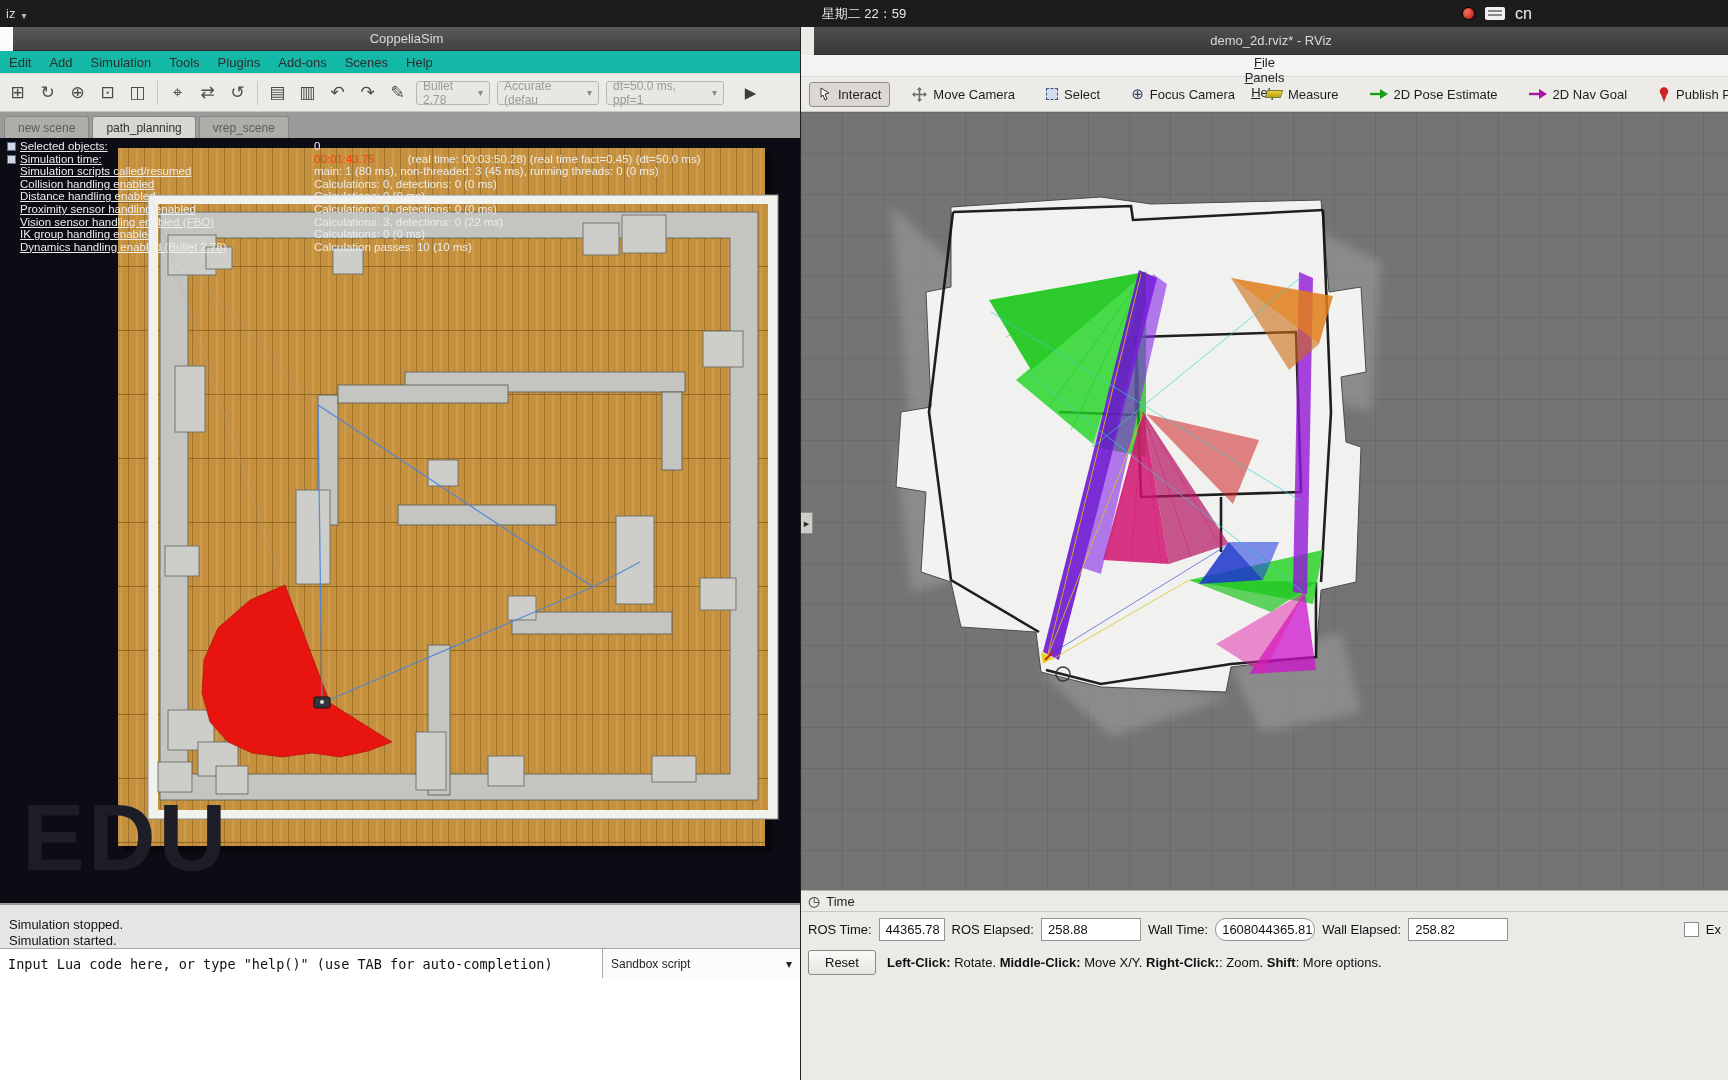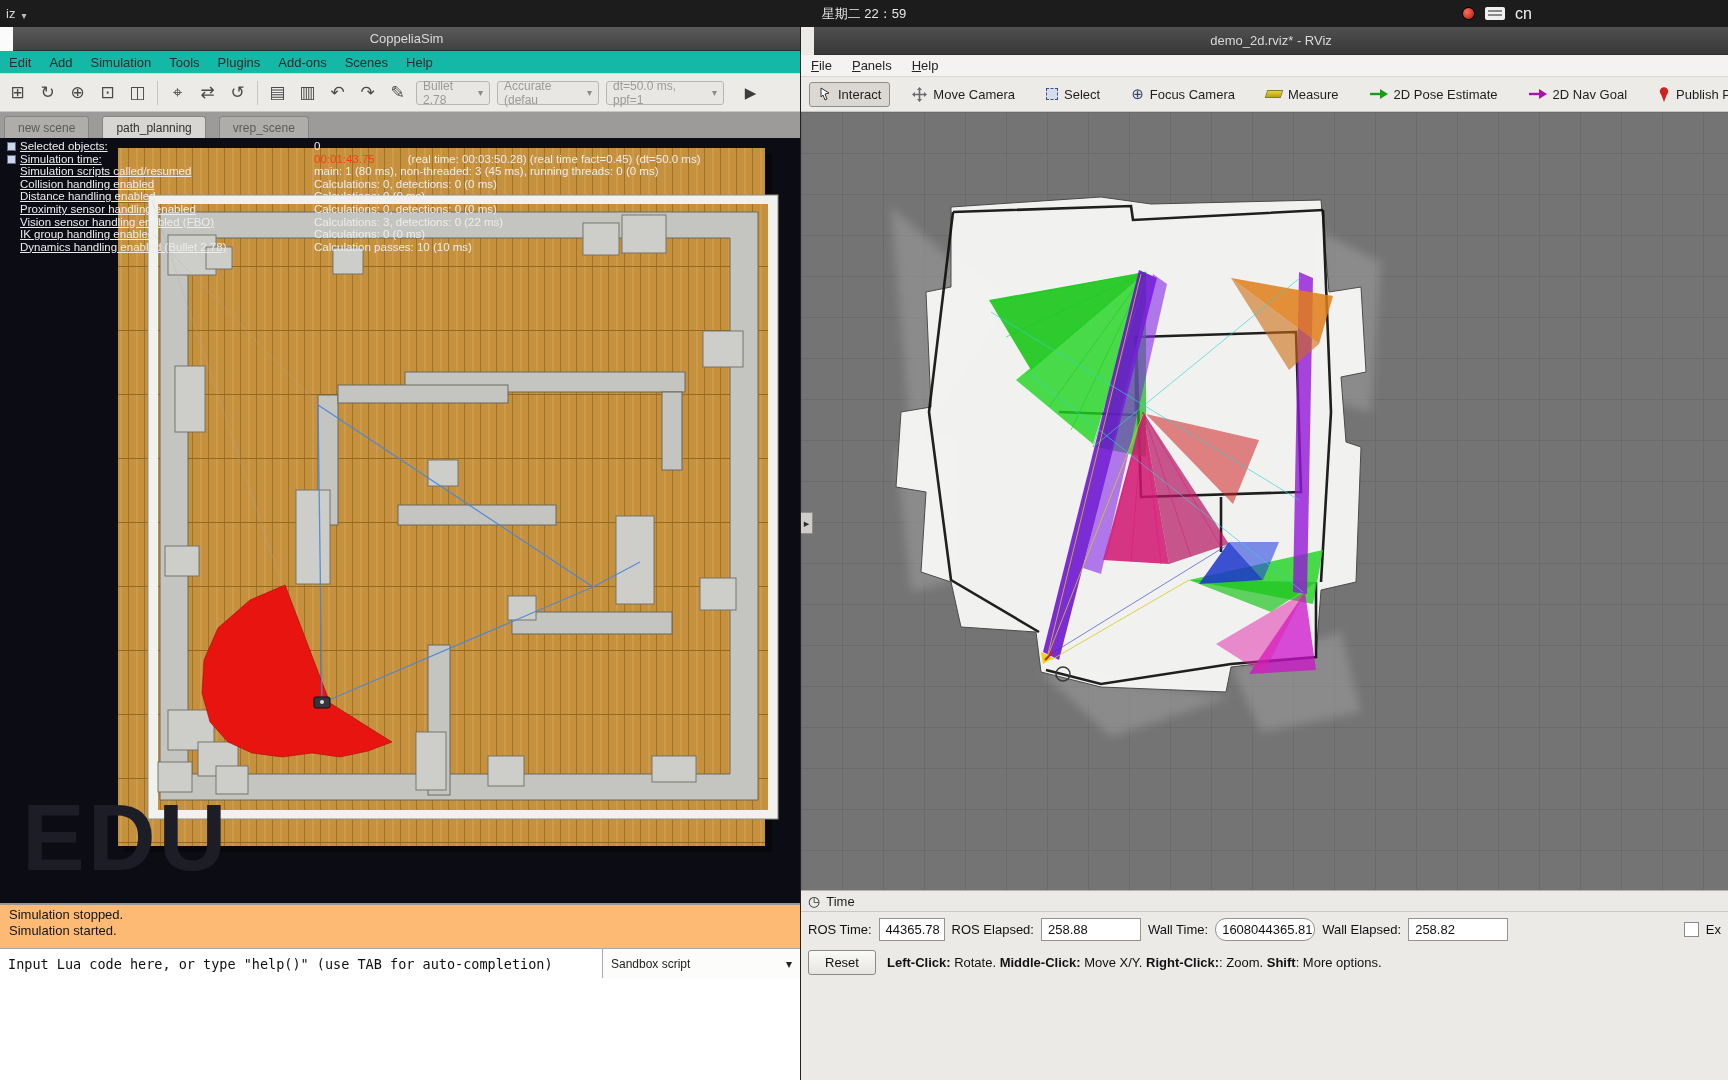--- a/index.html
+++ b/index.html
@@ -29,43 +29,43 @@
   .cs-menu { height:23px; background:#14b8a6; border-bottom:1px solid #d9d8d6; display:flex; align-items:center; font-size:13px; color:#2d2d2d; }
   .cs-menu span { padding:0 9px; }
   .cs-tools { height:38px; background:#edebe8; border-bottom:1px solid #c7c6c4; display:flex; align-items:center; padding:0 3px; gap:1px; }
   .cbtn { width:29px; height:29px; border-radius:3px; display:flex; align-items:center; justify-content:center; color:#4a4a4a; font-size:17px; }
   .csep { width:1px; height:24px; background:#c6c5c2; margin:0 4px; }
   .cdd { height:24px; background:#e9e7e3; border:1px solid #b7b6b3; border-radius:3px; color:#9a9a98; font-size:12px;
          display:flex; align-items:center; justify-content:space-between; padding:0 6px; margin:0 3px; }
   .cdd .arr { font-size:10px; margin-left:6px; color:#8a8a88; }
   .dd-engine { width:74px; } .dd-acc { width:102px; } .dd-dt { width:118px; }
   .play { color:#3d3d3d; font-size:15px; margin-left:8px; }
-  .cs-tabs { height:26px; background:#9c9b99; display:flex; align-items:flex-end; padding-left:4px; gap:13px; }
+  .cs-tabs { height:26px; background:#9c9b99; display:flex; align-items:flex-end; padding-left:4px; gap:3px; }
   .tab { height:22px; padding:0 13px; font-size:12px; color:#5c5c5a; background:#aeadaa; border:1px solid #868684;
          border-bottom:none; border-radius:3px 3px 0 0; display:flex; align-items:center; }
   .tab.active { background:#d8d6d2; color:#303030; }
 
   .cs-view { position:relative; width:800px; height:765px; background:#0c0c14; overflow:hidden; }
   .cs-view svg { position:absolute; left:0; top:0; }
   .ov { position:absolute; left:0; top:2px; font-size:11.5px; color:#ececec; line-height:12.6px; white-space:nowrap; }
   .ov-row { display:flex; align-items:center; padding-left:20px;gap:28px; }
   .ov-row .tree { position:absolute; left:7px; width:9px; height:9px; background:#cfd6e4; border:1px solid #5a6a92; }
   .ov-label { display:inline-block; width:266px; text-decoration:underline; }
   .ov-time { color:#ff3d12; margin-right:5px; }
 
-  .cs-status { height:45px; background:#fdba74; border-top:2px solid #979795; padding:2px 9px; font-size:13px; color:#141414; line-height:16px; }
+  .cs-status { height:45px; background:#e5e5e5; border-top:2px solid #979795; padding:12px 9px; font-size:13px; color:#141414; line-height:16px; }
   .cs-lua { height:30px; background:#ffffff; border-top:1px solid #a8a8a6; display:flex; align-items:stretch; font-family:"DejaVu Sans Mono",monospace; font-size:13.5px; color:#101010; }
   .lua-text { flex:1; display:flex; align-items:center; padding-left:8px; }
   .lua-combo { width:198px; border-left:1px solid #a8a8a6; font-family:"Liberation Sans",sans-serif; font-size:12px; color:#222;
                display:flex; align-items:center; justify-content:space-between; padding:0 8px; background:#fcfcfb; }
   .cs-fill { height:102px; background:#ffffff; }
 
   
   .rv { position:absolute; left:800px; top:27px; width:928px; height:1053px; background:#eceae7; border-left:1px solid #222; }
-  .rv-menu { height:22px; background:#f4f3f1; border-bottom:1px solid #d9d8d6; display:flex; align-items:center; font-size:13px; color:#242424; }
+  .rv-menu { height:22px; background:#f4f3f1; border-bottom:1px solid #d9d8d6; display:flex; align-items:center; font-size:13px; color:#242424;flex-direction:column; }
   .rv-menu span { display:inline-block; padding:0 10px; }
   .rv-menu span::first-letter { text-decoration:underline; }
   .rv-tools { height:35px; background:#edebe8; border-bottom:1px solid #c7c6c4; display:flex; align-items:center; padding:0 8px; gap:13px; font-size:13px; color:#1e1e1e; }
   .rtool { display:flex; align-items:center; gap:6px; padding:4px 8px; border:1px solid transparent; border-radius:3px; white-space:nowrap; }
   .rtool.active { background:#dbd8d3; border-color:#8f8e8b; }
   .sel-icon { width:12px; height:12px; border:1px dashed #3a4f86; background:rgba(190,205,240,.5); display:inline-block; }
   .focus-glyph { color:#37476b; font-size:15px; }
   .measure-icon { width:16px; height:8px; background:linear-gradient(#ead32f,#b7a014); border:1px solid #7d7d3a; transform:skewX(-18deg); display:inline-block; }
 
   .rv-view { position:relative; width:927px; height:778px; overflow:hidden; background:#737373; }

